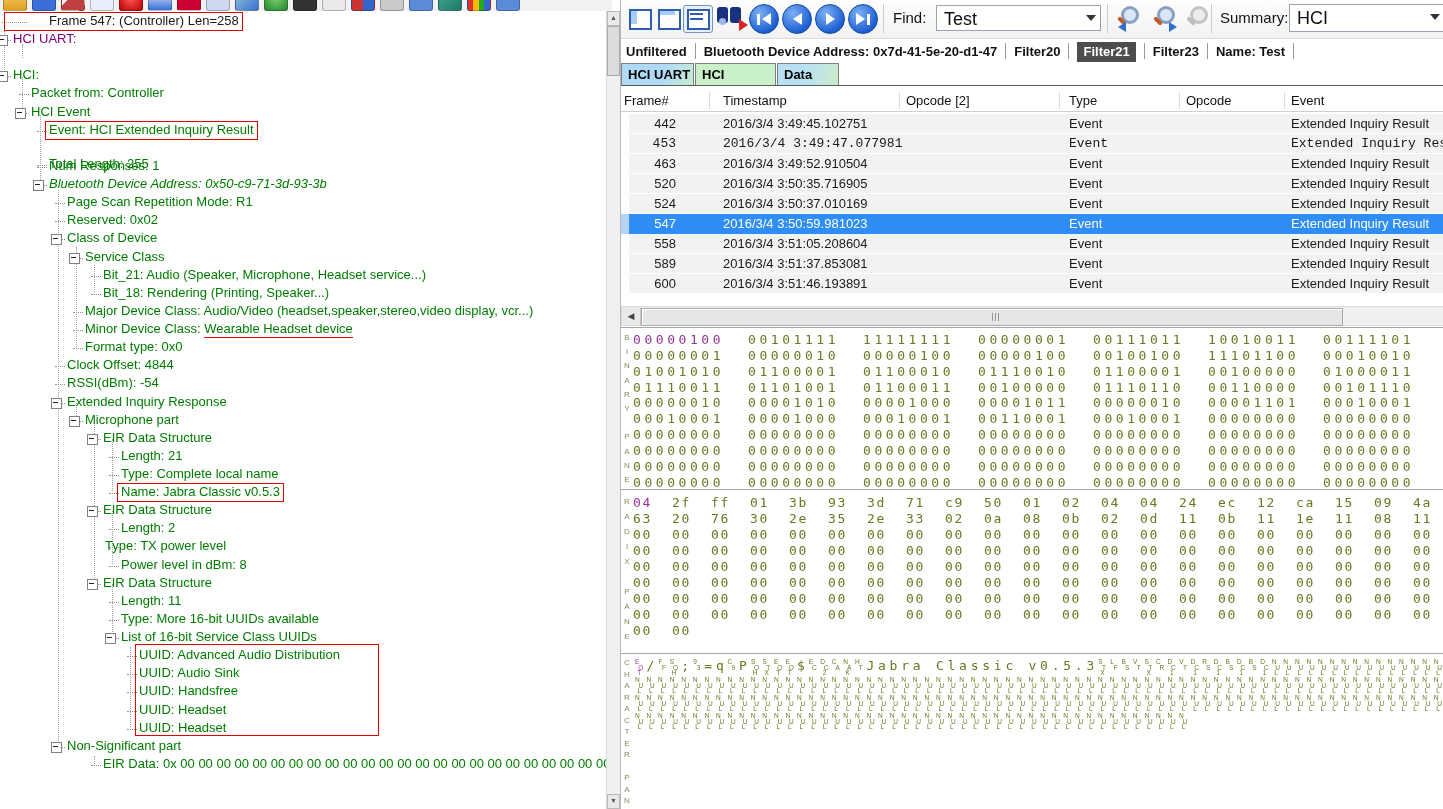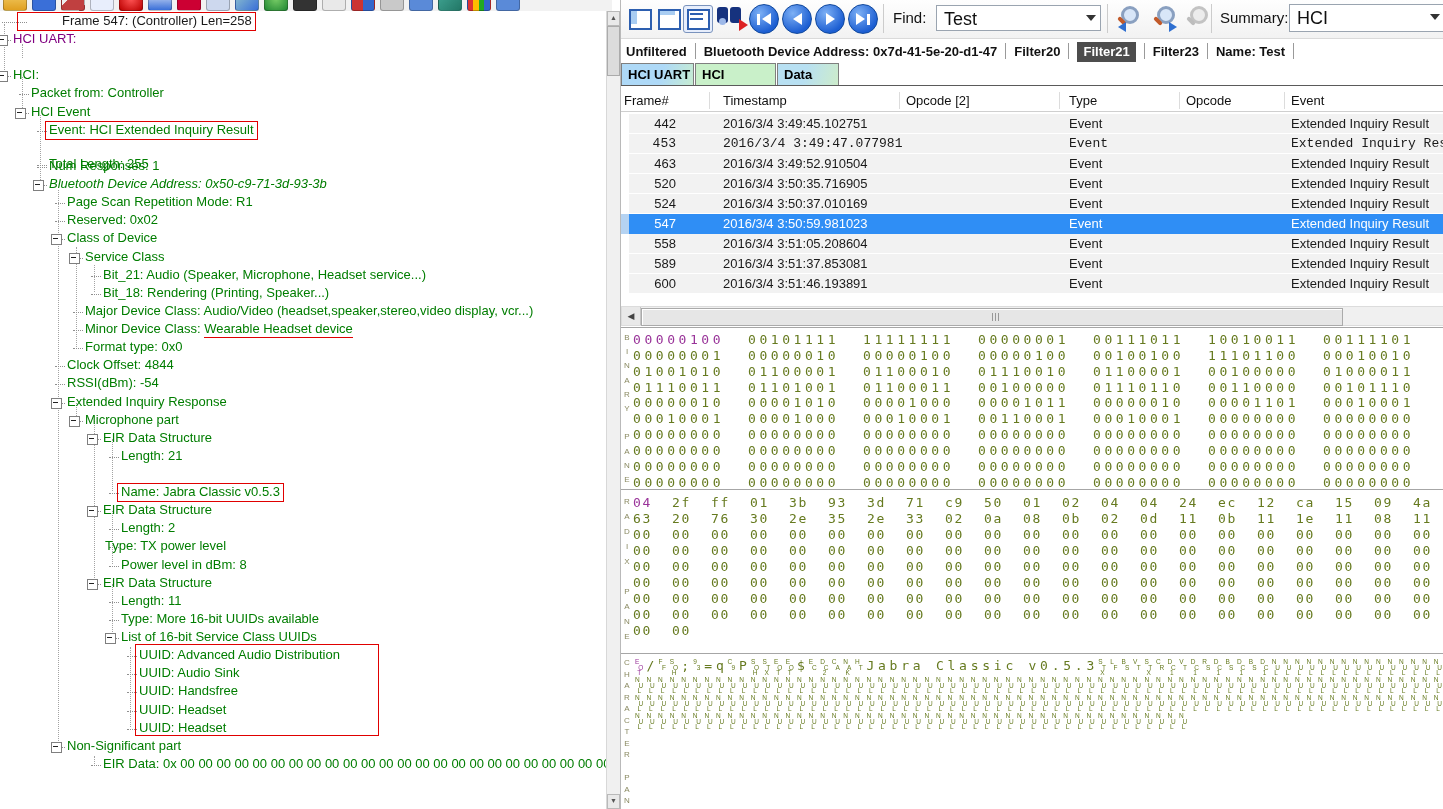--- a/index.html
+++ b/index.html
@@ -137,21 +137,21 @@
       <div class="tline" style="left: 94px; top: 254px; height: 27px;"></div>
       <div class="tline" style="left: 76px; top: 392px; height: 17px;"></div>
       <div class="tline" style="left: 94px; top: 410px; height: 161px;"></div>
       <div class="tline" style="left: 112px; top: 428px; height: 52px;"></div>
       <div class="tline" style="left: 112px; top: 500px; height: 53px;"></div>
       <div class="tline" style="left: 112px; top: 573px; height: 52px;"></div>
       <div class="tline" style="left: 130px; top: 636px; height: 80px;"></div>
       <div class="tline" style="left: 94px; top: 745px; height: 8px;"></div>
       <div class="trow" style="top: 2px;">
         <div class="tdash" style="left: 2px; width: 25px;"></div>
-        <span class="ttxt tblack rb" style="left: 21px; padding-left: 44px;">Frame 547: (Controller) Len=258</span>
+        <span class="ttxt tblack rb" style="left: 8px; padding-left: 44px;">Frame 547: (Controller) Len=258</span>
       </div>
       <div class="trow" style="top: 20px;">
         <div class="tdash" style="left: 1px; width: 10px;"></div>
         <div class="texp" style="left: -3px; top: 4px;"></div>
         <span class="ttxt tpurple" style="left: 13px;">HCI UART:</span>
       </div>
       <div class="trow" style="top: 56px;">
         <div class="tdash" style="left: 1px; width: 10px;"></div>
         <div class="texp" style="left: -3px; top: 4px;"></div>
         <span class="ttxt tgreen" style="left: 13px;">HCI:</span>
@@ -239,20 +239,24 @@
         <span class="ttxt tgreen" style="left: 85px;">Microphone part</span>
       </div>
       <div class="trow" style="top: 419px;">
         <div class="tdash" style="left: 91px; width: 10px;"></div>
         <div class="texp" style="left: 87px; top: 4px;"></div>
         <span class="ttxt tgreen" style="left: 103px;">EIR Data Structure</span>
       </div>
       <div class="trow" style="top: 437px;">
         <div class="tdash" style="left: 109px; width: 10px;"></div>
         <span class="ttxt tgreen" style="left: 121px;">Length: 21</span>
+      </div>
+      <div class="trow" style="top: 455px;">
+        <div class="tdash" style="left: 109px; width: 10px;"></div>
+        <span class="ttxt tgreen" style="left: 121px;">Type: Complete local name</span>
       </div>
       <div class="trow" style="top: 473px;">
         <div class="tdash" style="left: 109px; width: 10px;"></div>
         <span class="ttxt tgreen rb" style="left: 121px;">Name: Jabra Classic v0.5.3</span>
       </div>
       <div class="trow" style="top: 491px;">
         <div class="tdash" style="left: 91px; width: 10px;"></div>
         <div class="texp" style="left: 87px; top: 4px;"></div>
         <span class="ttxt tgreen" style="left: 103px;">EIR Data Structure</span>
       </div>

